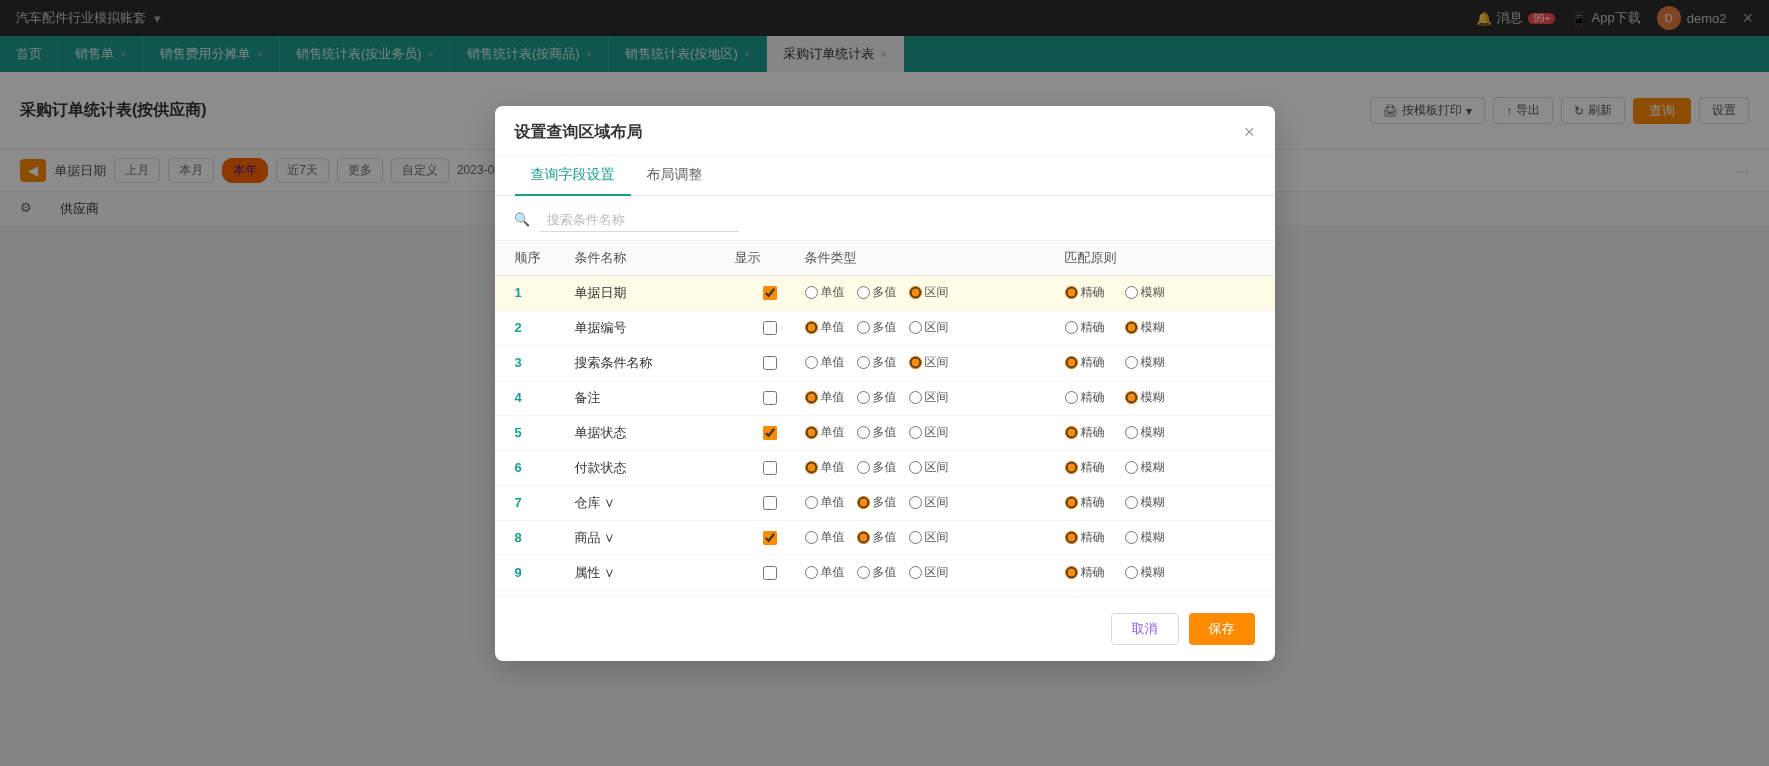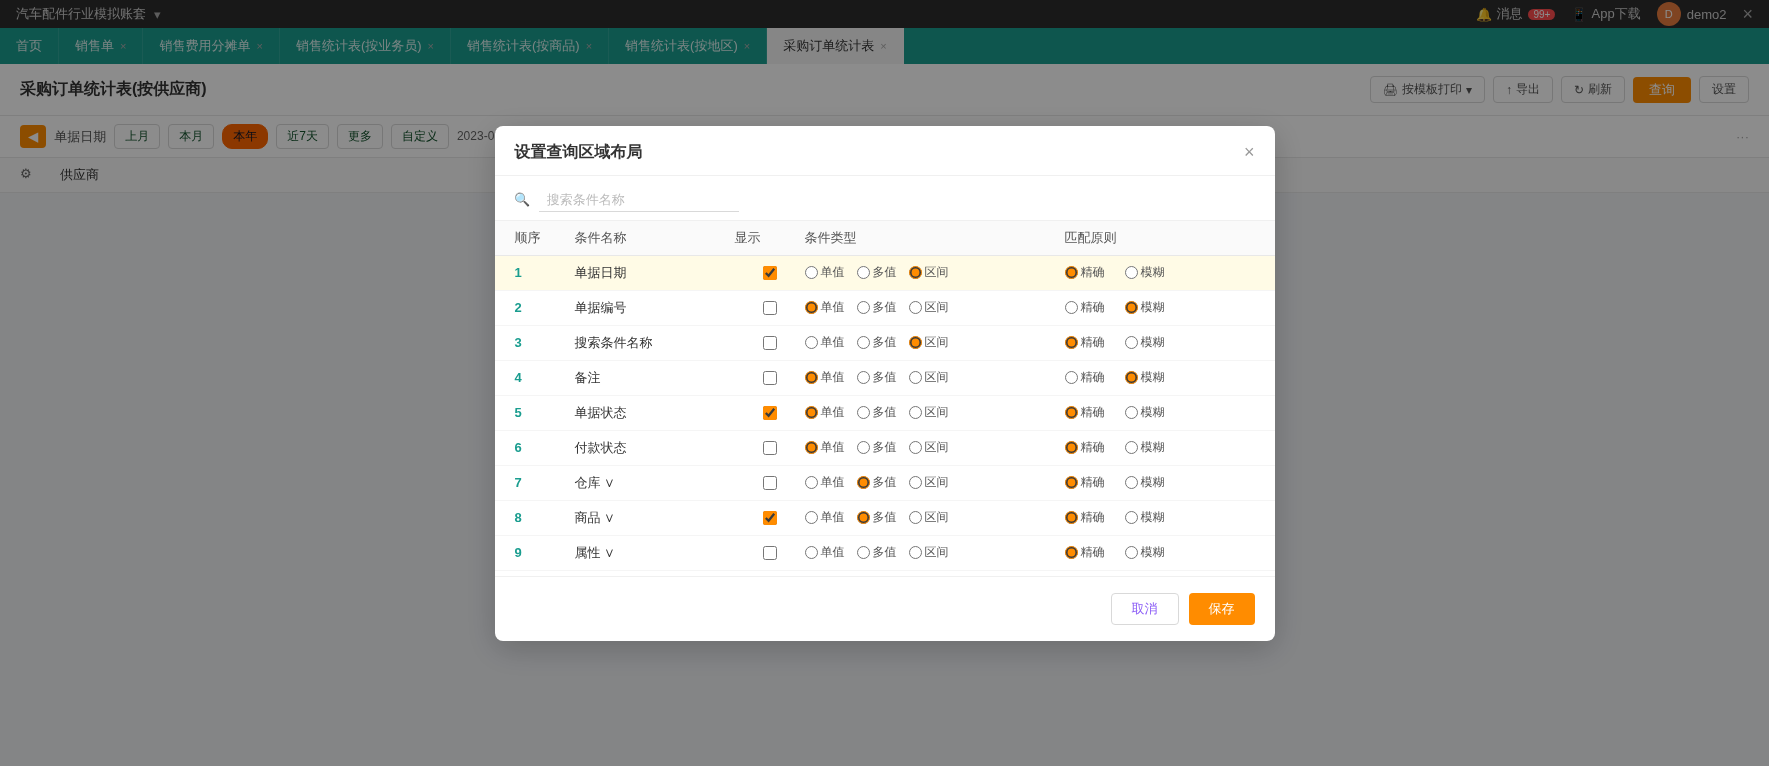--- a/index.html
+++ b/index.html
@@ -1,21 +1,21 @@
 <!DOCTYPE html>
 <html><head>
   <meta charset="utf-8">
   <style>
     * { box-sizing: border-box; margin: 0; padding: 0; }
     body { font-family: 'Microsoft YaHei', Arial, sans-serif; font-size: 13px; background: #f0f2f5; overflow: hidden; }
 
     
     .top-bar {
       background: #2d2d2d;
-      height: 28px;
+      height: 36px;
       display: flex;
       align-items: center;
       justify-content: space-between;
       padding: 0 16px;
       color: #ccc;
     }
     .top-bar-left { font-size: 13px; display: flex; align-items: center; gap: 8px; }
     .top-bar-right { display: flex; align-items: center; gap: 16px; font-size: 13px; }
     .top-bar-right .badge { background: #ff4d4f; color: white; border-radius: 10px; padding: 0 5px; font-size: 10px; margin-left: 2px; }
     .close-x { color: #aaa; cursor: pointer; font-size: 18px; }
@@ -41,21 +41,21 @@
     }
     .tab-item.active {
       background: #f5f5f5;
       color: #333;
     }
     .tab-item .tab-close { font-size: 11px; color: #aaa; }
 
     
     .page-header {
       background: white;
-      padding: 12px 20px;
+      padding: 25px 20px;
       display: flex;
       align-items: center;
       justify-content: space-between;
       border-bottom: 1px solid #e8e8e8;
     }
     .page-title { font-size: 16px; font-weight: bold; color: #333; }
     .header-actions { display: flex; align-items: center; gap: 8px; }
     .btn-print { background: white; border: 1px solid #d9d9d9; border-radius: 4px; padding: 4px 12px; cursor: pointer; font-size: 12px; color: #555; display: flex; align-items: center; gap: 4px; }
     .btn-export { background: white; border: 1px solid #d9d9d9; border-radius: 4px; padding: 4px 12px; cursor: pointer; font-size: 12px; color: #555; display: flex; align-items: center; gap: 4px; }
     .btn-refresh { background: white; border: 1px solid #d9d9d9; border-radius: 4px; padding: 4px 12px; cursor: pointer; font-size: 12px; color: #555; display: flex; align-items: center; gap: 4px; }
@@ -66,22 +66,22 @@
     .filter-bar {
       background: white;
       padding: 8px 20px;
       display: flex;
       align-items: center;
       gap: 8px;
       border-bottom: 1px solid #e8e8e8;
     }
     .filter-toggle { background: #ff8c00; border: none; border-radius: 4px; padding: 4px 8px; cursor: pointer; color: white; }
     .filter-label { color: #555; font-size: 13px; }
-    .filter-btn { padding: 3px 10px; border: 1px solid #d9d9d9; border-radius: 4px; cursor: pointer; background: white; font-size: 12px; color: #14532d; }
-    .filter-btn.active { background: #ff6600; color: #0f172a; border-color: #ff6600; border-radius: 10px; }
+    .filter-btn { padding: 3px 10px; border: 1px solid #d9d9d9; border-radius: 4px; cursor: pointer; background: white; font-size: 12px; color: #737373; }
+    .filter-btn.active { background: #ff6600; color: #4c1d95; border-color: #ff6600; border-radius: 10px; }
     .filter-date-range { font-size: 12px; color: #666; }
 
     
     .overlay {
       position: fixed;
       top: 0; left: 0; right: 0; bottom: 0;
       background: rgba(0,0,0,0.45);
       z-index: 100;
       display: flex;
       align-items: center;
@@ -305,20 +305,28 @@
 </div>
 
 <div class="overlay">
   <div class="modal">
 
     <div class="modal-header">
       <span class="modal-title">设置查询区域布局</span>
       <span class="modal-close">×</span>
     </div>
 
+    <div class="modal-tabs">
+      <div class="modal-tab active">
+        <span>查询字段设置</span>
+      </div>
+      <div class="modal-tab">
+        <span>布局调整</span>
+      </div>
+    </div>
 
     <div class="modal-search">
       <span style="color:#aaa;">🔍</span>
       <input class="modal-search-input" type="text" placeholder="搜索条件名称" style="">
     </div>
 
     <div class="modal-table">
 
       <div class="modal-table-header">
         <div class="modal-table-header-cell">顺序</div>

